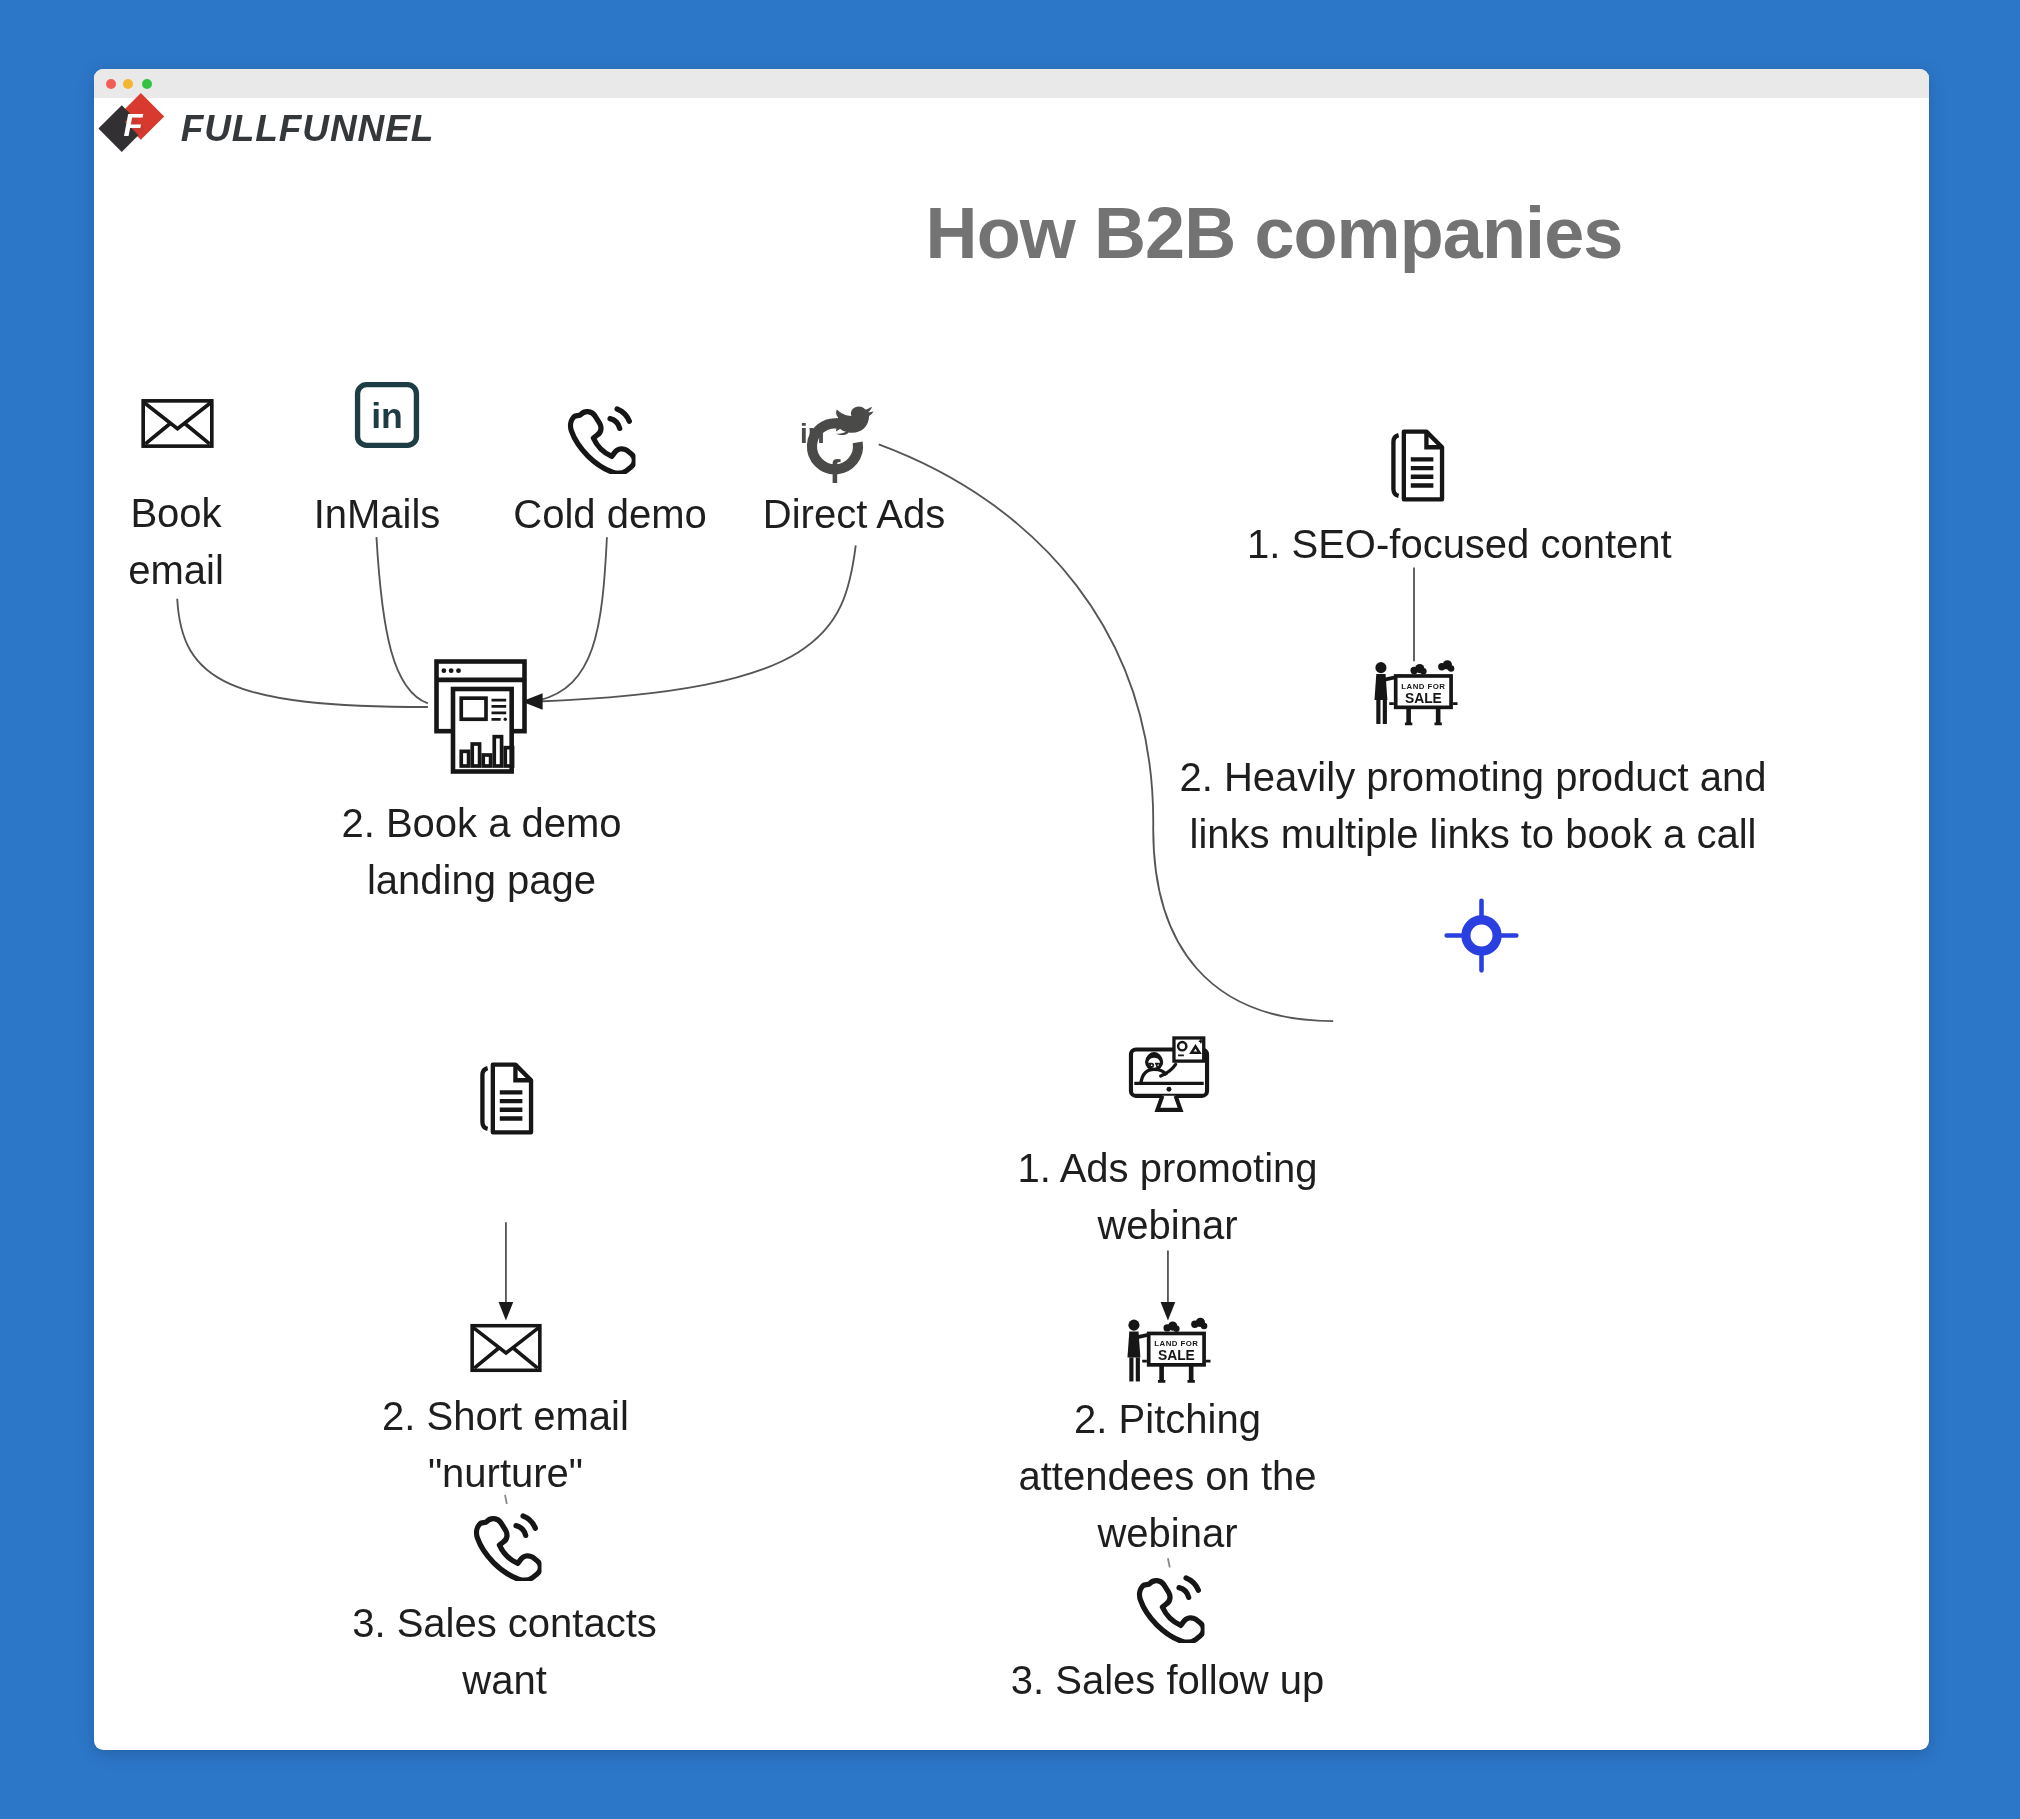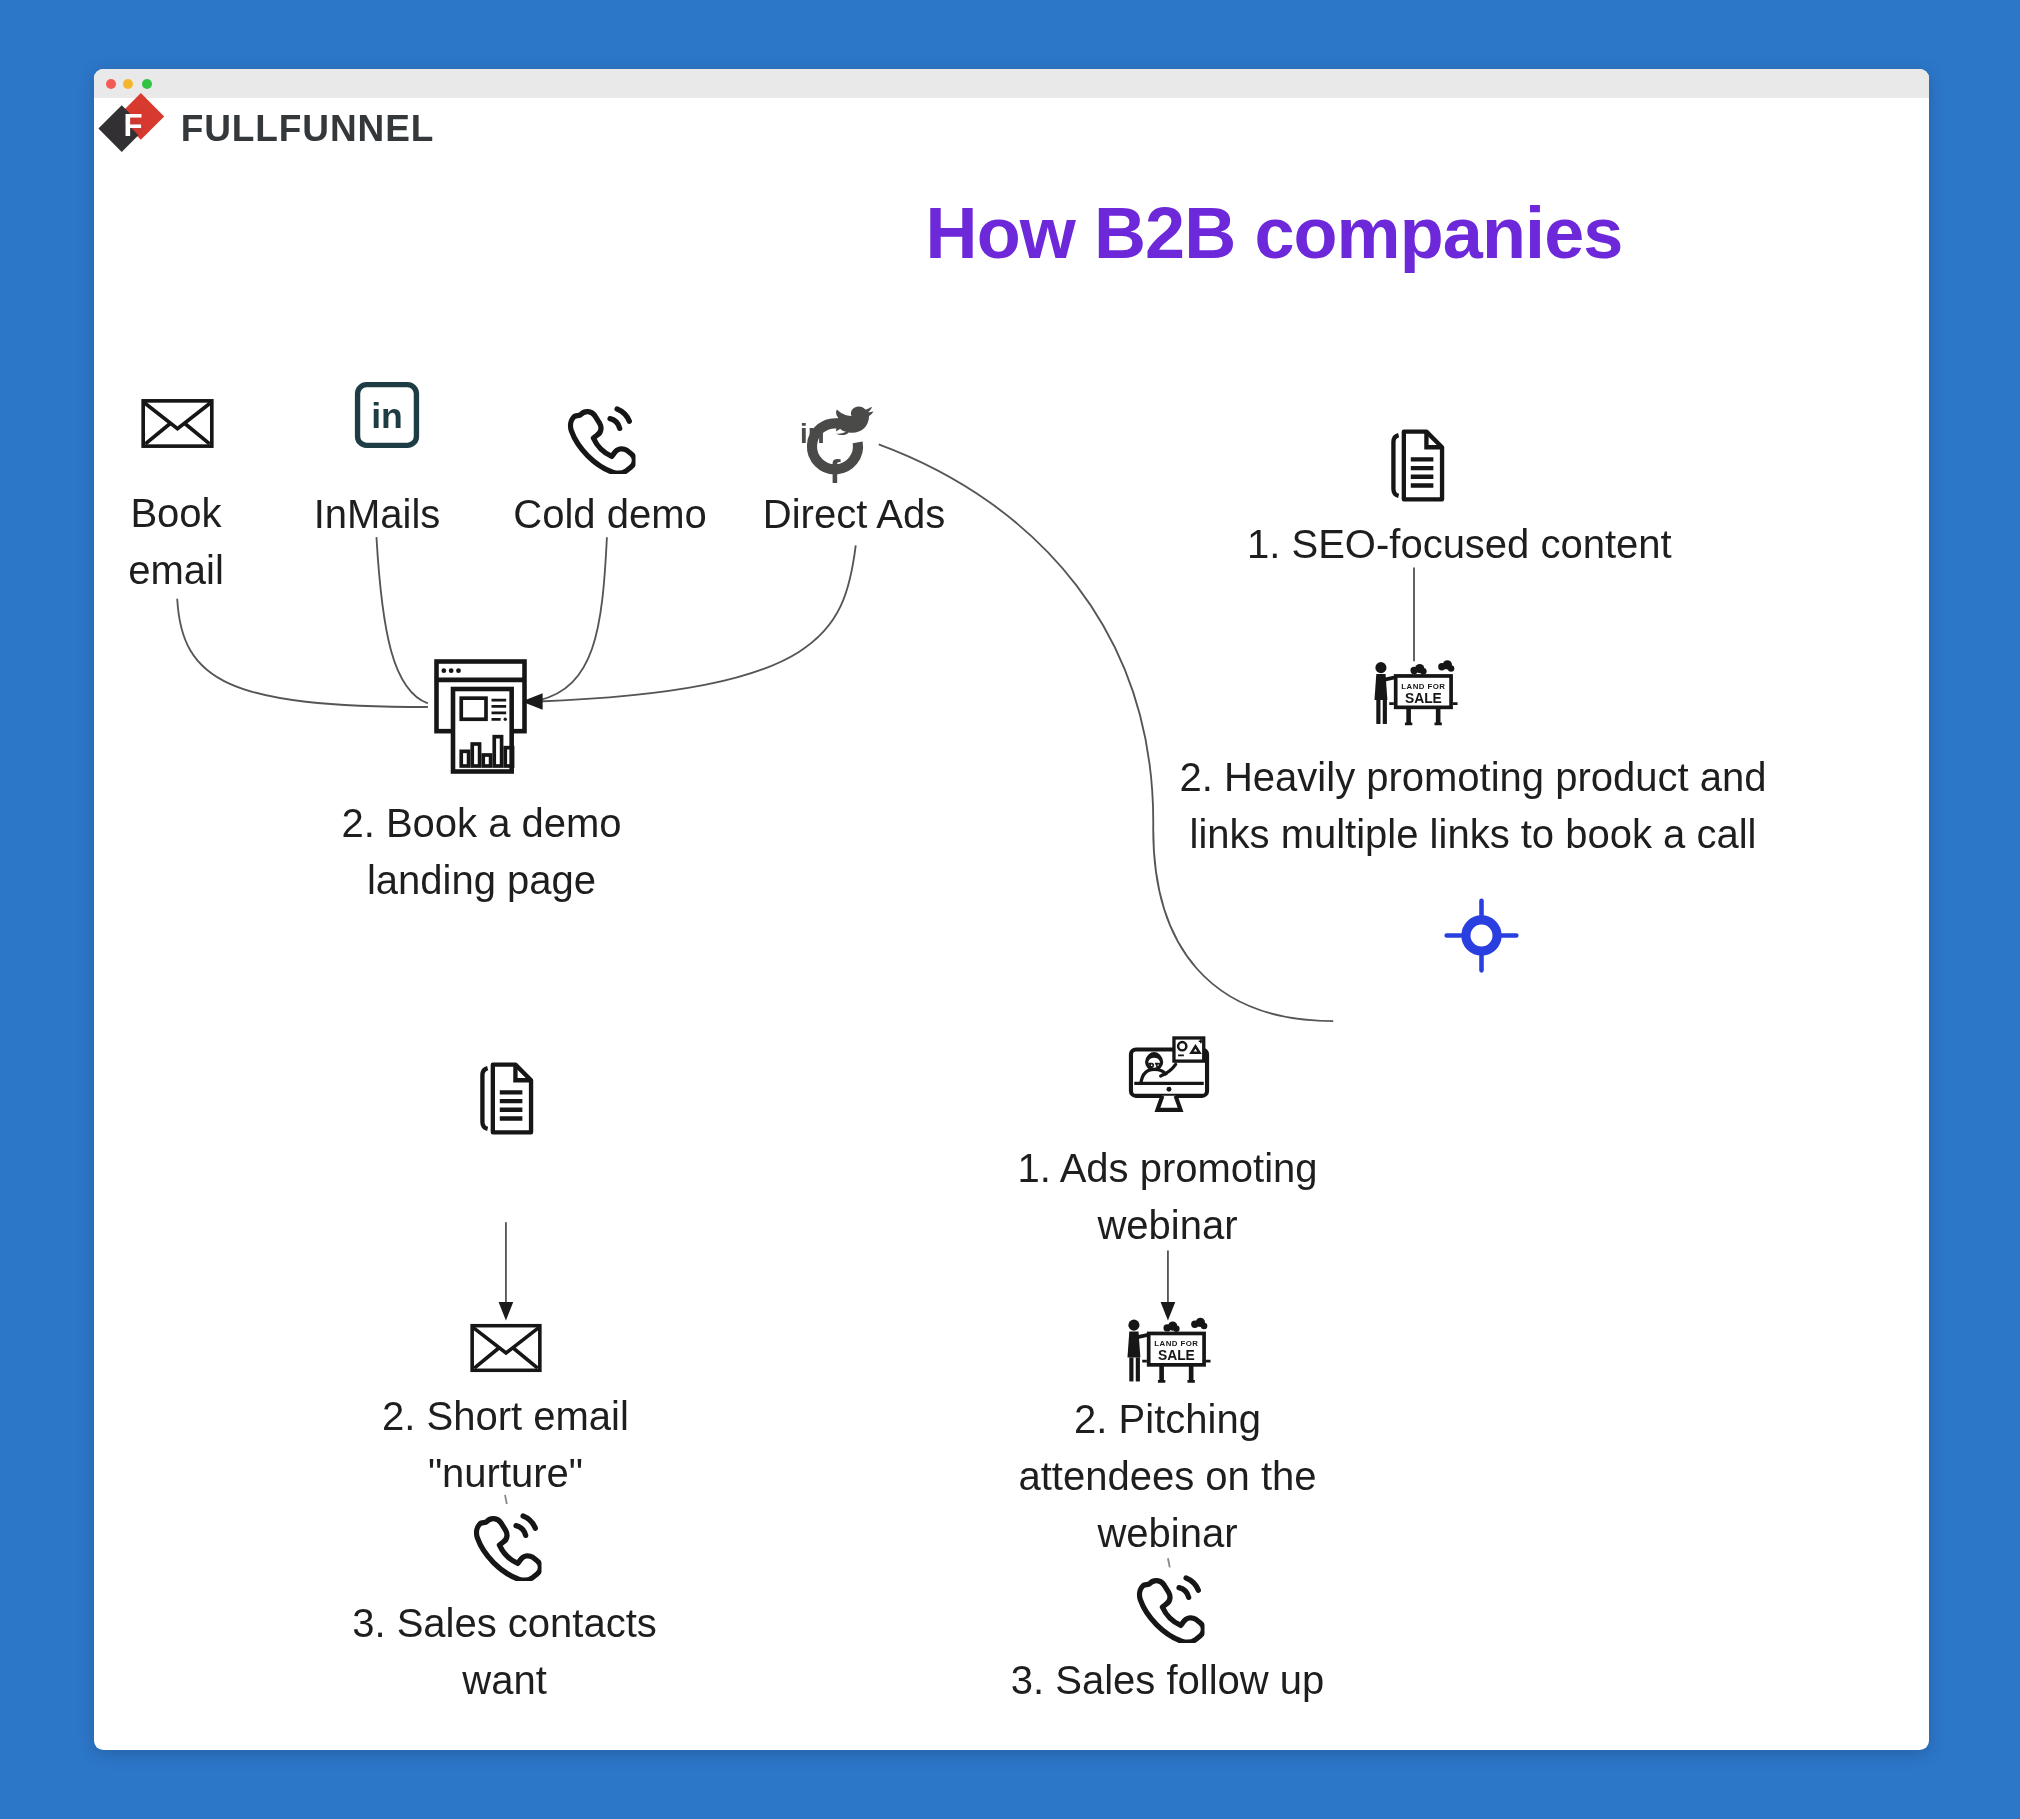--- a/index.html
+++ b/index.html
@@ -14,30 +14,30 @@
     position:absolute;left:94px;top:69px;width:1835px;height:1681px;
     background:#ffffff;border-radius:9.2px;box-shadow:0 3.7px 16.5px rgba(0,0,0,.18);
   }
   .titlebar{
     position:absolute;left:0;top:0;width:100%;height:29px;
     background:#e9e9ea;border-radius:9.2px 9.2px 0 0;
   }
   .dot{position:absolute;top:10px;width:10px;height:10px;border-radius:50%;}
   .dot.r{left:12px;} .dot.y{left:29px;} .dot.g{left:48px;}
   
-  .brand{position:absolute;left:3.7px;top:24px;width:386px;height:73px;}
+  .brand{position:absolute;left:3.7px;top:24px;width:386px;height:73px;font-style:italic;}
   .brand svg{position:absolute;left:0;top:0;}
   .brand .brand-text{
     position:absolute;left:83px;top:14.7px;font-size:37px;font-weight:bold;
     letter-spacing:0.9px;color:#34383b;
   }
   
   .big-title{
     position:absolute;left:551px;top:103px;width:1258px;
-    text-align:center;font-size:72px;font-weight:bold;color:#6d28d9;
+    text-align:center;font-size:72px;font-weight:bold;color:#737373;
     line-height:122px;letter-spacing:-0.9px;
   }
   
   .lbl{
     position:absolute;text-align:center;color:#1e1e1e;
     font-size:40px;line-height:57px;white-space:nowrap;
   }
   
   .icon-box{position:absolute;}
   .icon-box svg{display:block;width:100%;height:100%;}

